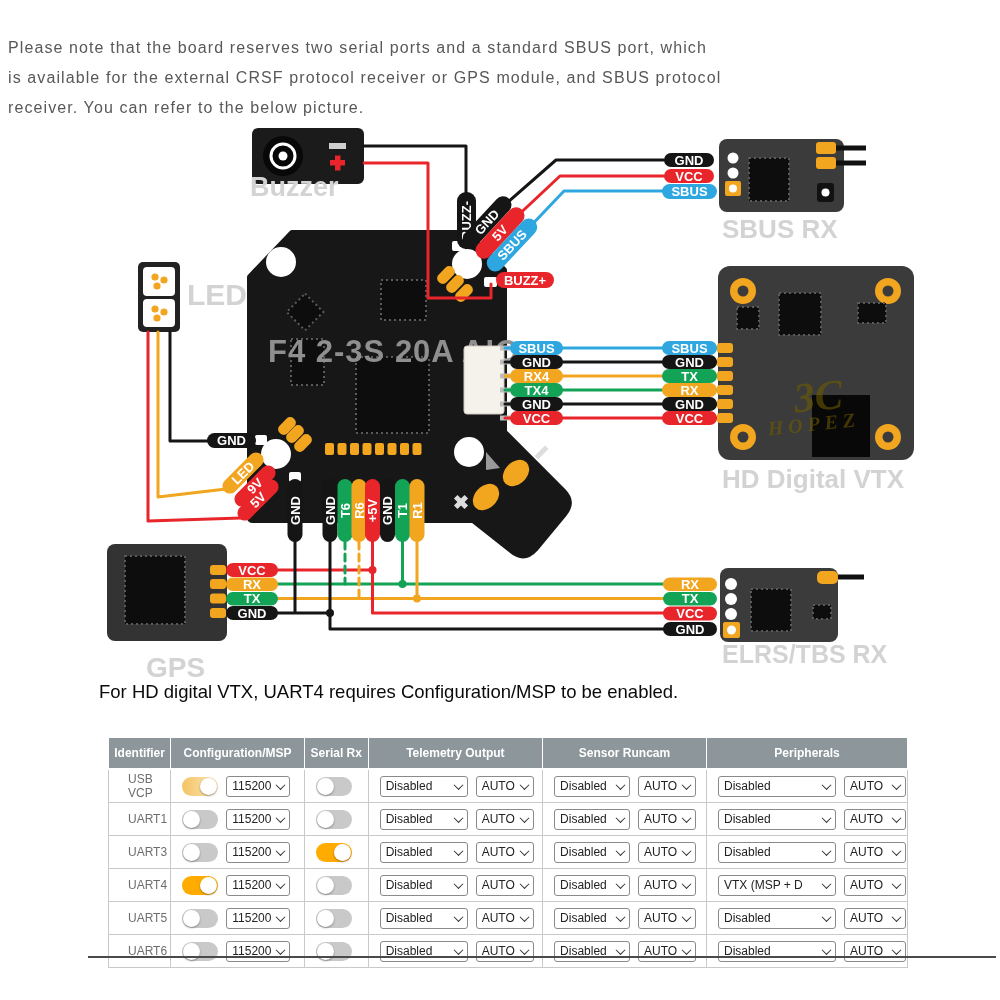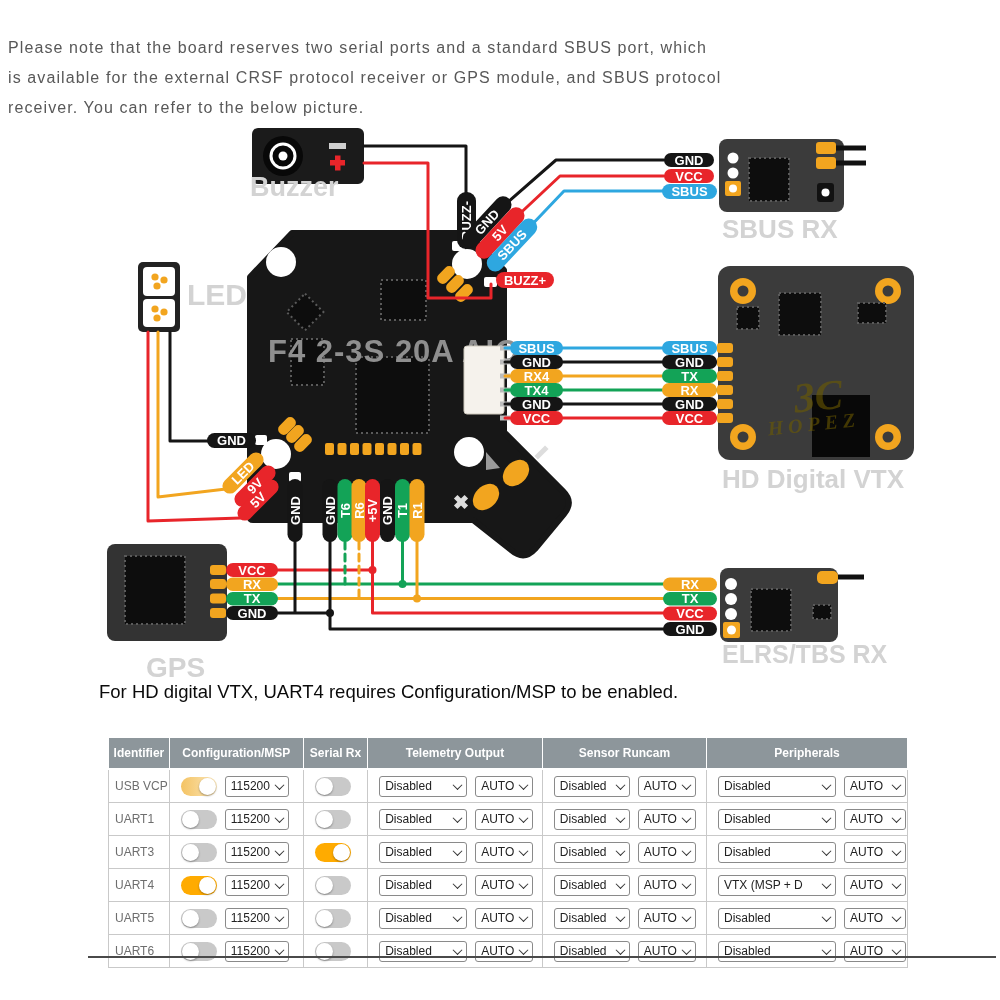--- a/index.html
+++ b/index.html
@@ -23,21 +23,21 @@
   .boardtitle{fill:#8f8f8f;font:bold 31px "Liberation Sans",sans-serif;letter-spacing:1px}
   .wm{fill:#6e5c00;opacity:.58;font-style:italic;font-weight:bold;font-family:"Liberation Serif",serif}
   
   .notes{position:absolute;left:99px;top:678px;font-size:18.5px;color:#0a0a0a;line-height:27px;}
   
   .ports{position:absolute;left:108px;top:737px;width:800px;border-collapse:collapse;
          font-size:12px;color:#444;}
   .ports th{background:#8d969b;color:#fff;font-weight:bold;font-size:12px;height:28px;
             border:1px solid #fff;border-bottom:2px solid #fff;}
   .ports td{border:1px solid #c9c9c9;height:30px;background:#fff;}
-  .ports td.idcell{color:#6e6e6e;padding-left:6px;}
+  .ports td.idcell{color:#6e6e6e;padding-left:19px;}
   .cellflex{display:flex;align-items:center;gap:8px;padding-left:10px;}
   .sel{display:flex;align-items:center;justify-content:space-between;height:21px;
        border:1px solid #8a8a8a;border-radius:3px;background:#fff;padding:0 5px;
        box-sizing:border-box;color:#222;font-size:12px;white-space:nowrap;overflow:hidden;}
   .chev{width:6px;height:6px;border-right:1.7px solid #333;border-bottom:1.7px solid #333;
         transform:rotate(45deg) translate(-1px,-1px);flex:none;margin-left:3px;}
   .tg{width:36px;height:19px;border-radius:10px;background:#c9c9c9;position:relative;flex:none;}
   .tg::after{content:'';position:absolute;width:17px;height:17px;border-radius:50%;background:#fff;
              top:1px;left:1px;box-shadow:0 1px 2px rgba(0,0,0,.35);}
   .tg.on{background:#ffab00}.tg.on::after{left:18px}

